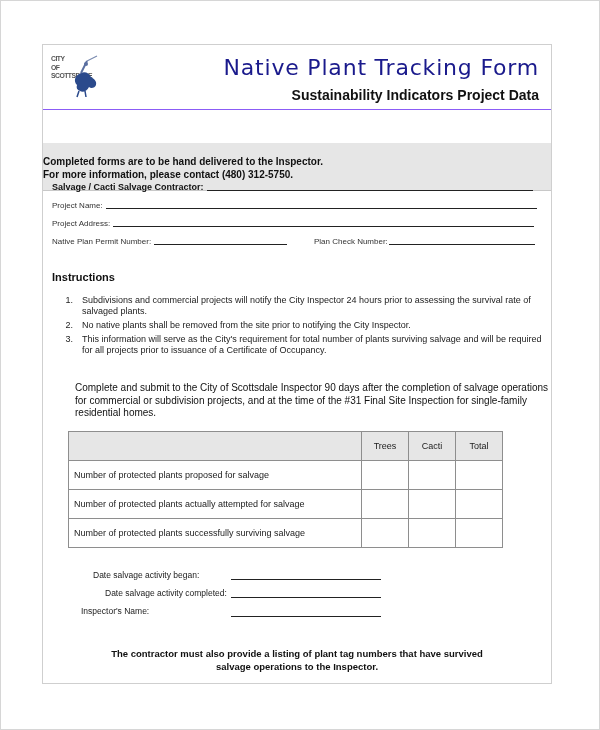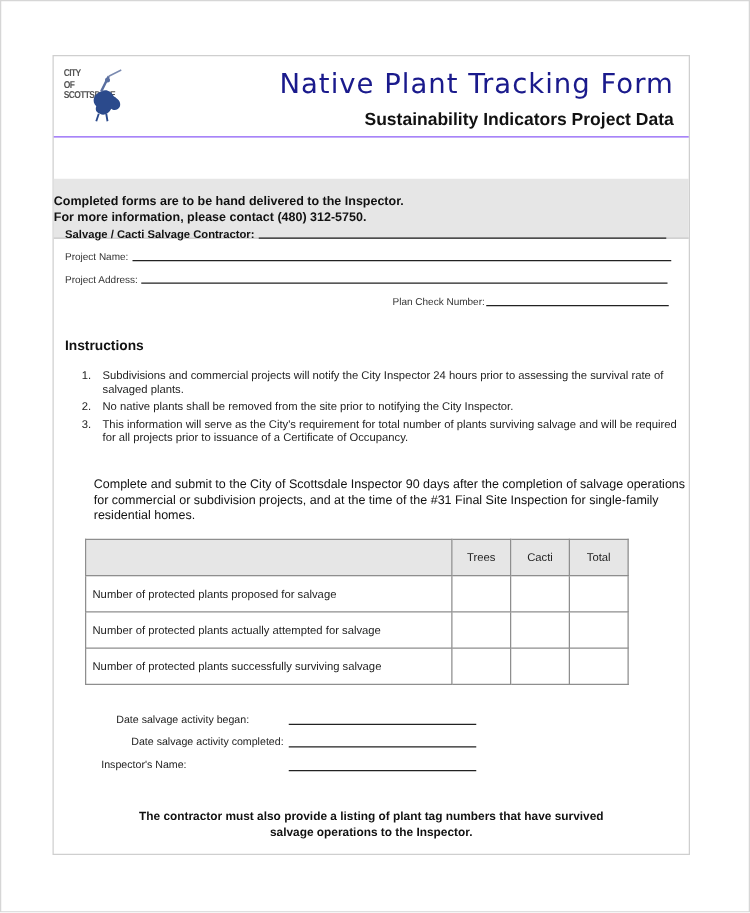--- a/index.html
+++ b/index.html
@@ -80,20 +80,24 @@
     <span class="line" style="width:326px;"></span>
   </div>
   <div class="field-row" style="top:156px;">
     <span class="lbl">Project Name:</span>
     <span class="line" style="width:431px;"></span>
   </div>
   <div class="field-row" style="top:174px;">
     <span class="lbl">Project Address:</span>
     <span class="line" style="width:421px;"></span>
   </div>
+  <div class="field-row" style="top:192px;">
+    <span class="lbl">Native Plan Permit Number:</span>
+    <span class="line" style="width:133px;"></span>
+  </div>
   <div class="field-row" style="top:192px; left:271px;">
     <span class="lbl" style="padding-right:1px;">Plan Check Number:</span>
     <span class="line" style="width:146px;"></span>
   </div>
 
   <div class="section-heading">Instructions</div>
   <ol class="instr-list">
     <li>
       <span class="num">1.</span>
       <span class="txt">Subdivisions and commercial projects will notify the City Inspector 24 hours prior to assessing the survival rate of salvaged plants.</span>

